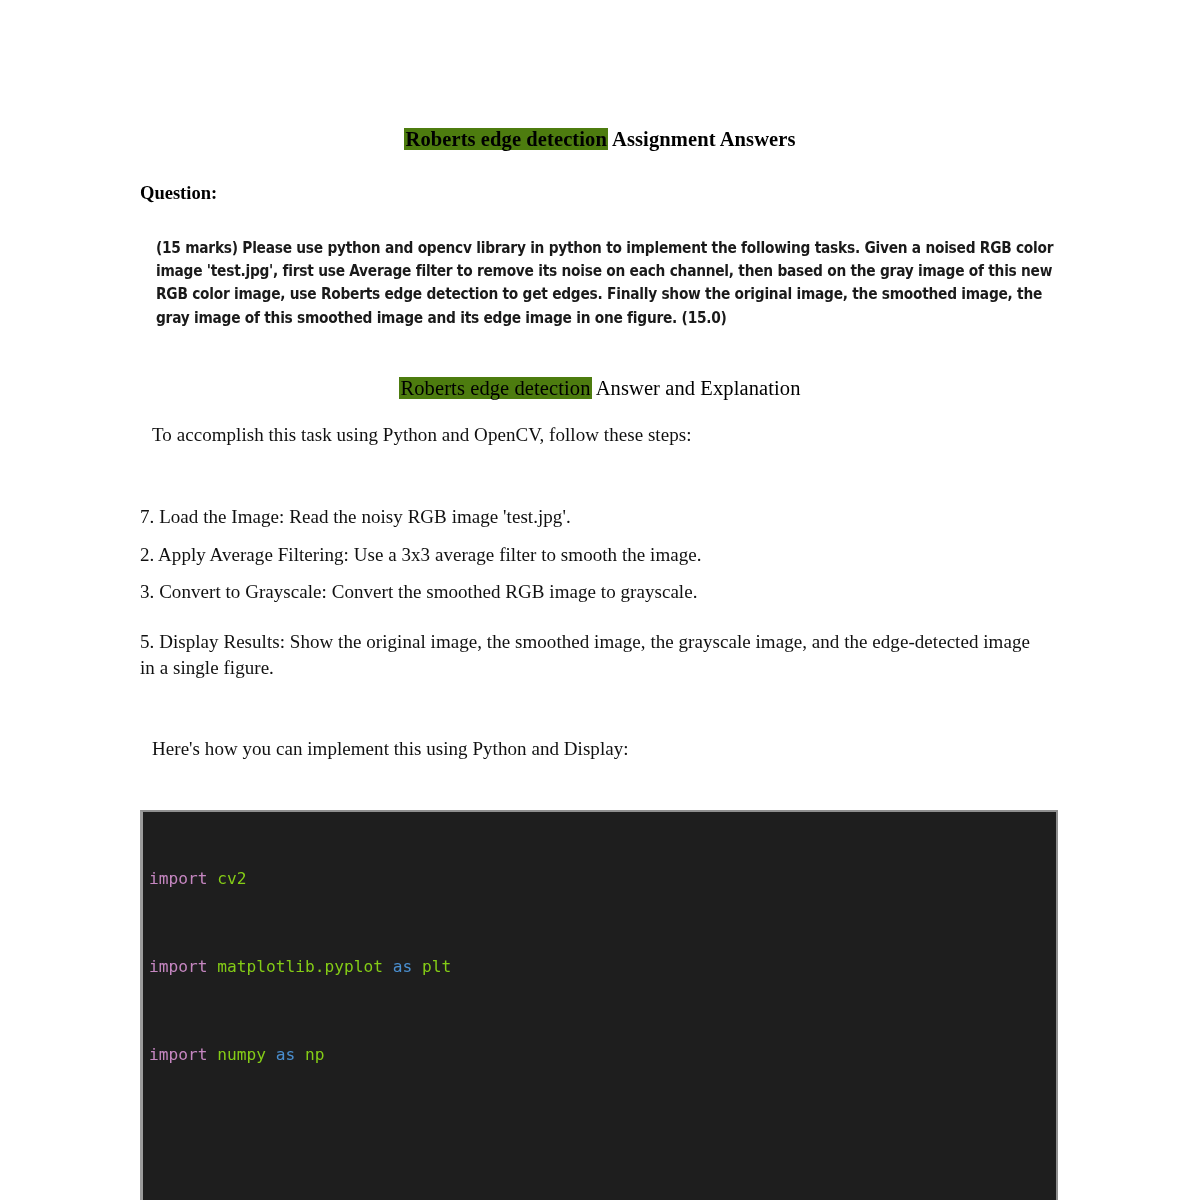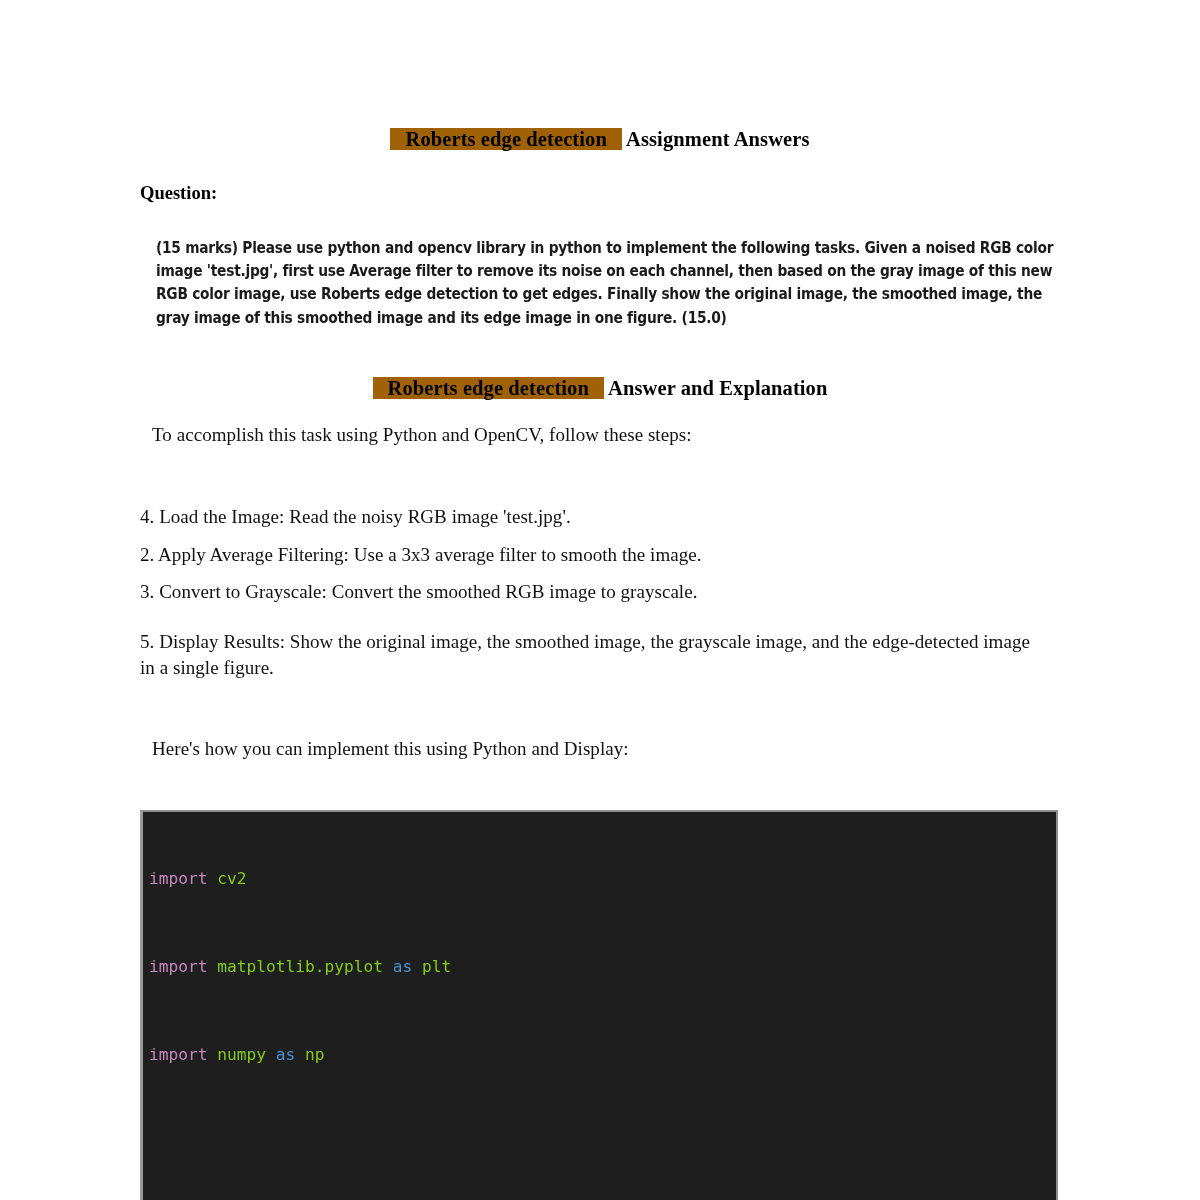--- a/index.html
+++ b/index.html
@@ -39,31 +39,31 @@
     letter-spacing: 0.1px;
     margin: 0;
     padding-top: 127px;
     line-height: 1.25;
     white-space: nowrap;
   }
 
   .section-title {
     text-align: center;
     font-family: "Liberation Serif", serif;
-    font-weight: bold;
+    font-weight: normal;
     font-size: 20.5px;
     letter-spacing: 0.1px;
     margin: 0;
     line-height: 1.25;
     white-space: nowrap;
   }
 
   .hl {
-    background-color: #a16207;
-    padding: 0 15px;
+    background-color: #4d7c0f;
+    padding: 0 1px;
   }
 
   .label-bold {
     font-family: "Liberation Serif", serif;
     font-weight: bold;
     font-size: 18.5px;
     margin: 0;
     line-height: 1.3;
   }
 
@@ -148,21 +148,21 @@
     <div style="height:30px"></div>
 
     <h2 class="section-title"><span class="hl">Roberts edge detection</span><span> Answer and Explanation</span></h2>
 
     <div style="height:9px"></div>
 
     <p class="serif-body">To accomplish this task using Python and OpenCV, follow these steps:</p>
 
     <div style="height:44px"></div>
 
-    <p class="list-item">4. Load the Image: Read the noisy RGB image 'test.jpg'.</p>
+    <p class="list-item">7. Load the Image: Read the noisy RGB image 'test.jpg'.</p>
     <div style="height:12px"></div>
     <p class="list-item">2. Apply Average Filtering: Use a 3x3 average filter to smooth the image.</p>
     <div style="height:12px"></div>
     <p class="list-item">3. Convert to Grayscale: Convert the smoothed RGB image to grayscale.</p>
     <div style="height:12px"></div>
     <div style="height:12px"></div>
     <p class="list-item">5. Display Results: Show the original image, the smoothed image, the grayscale image, and the edge-detected image in a single figure.</p>
 
     <div style="height:44px"></div>
 

